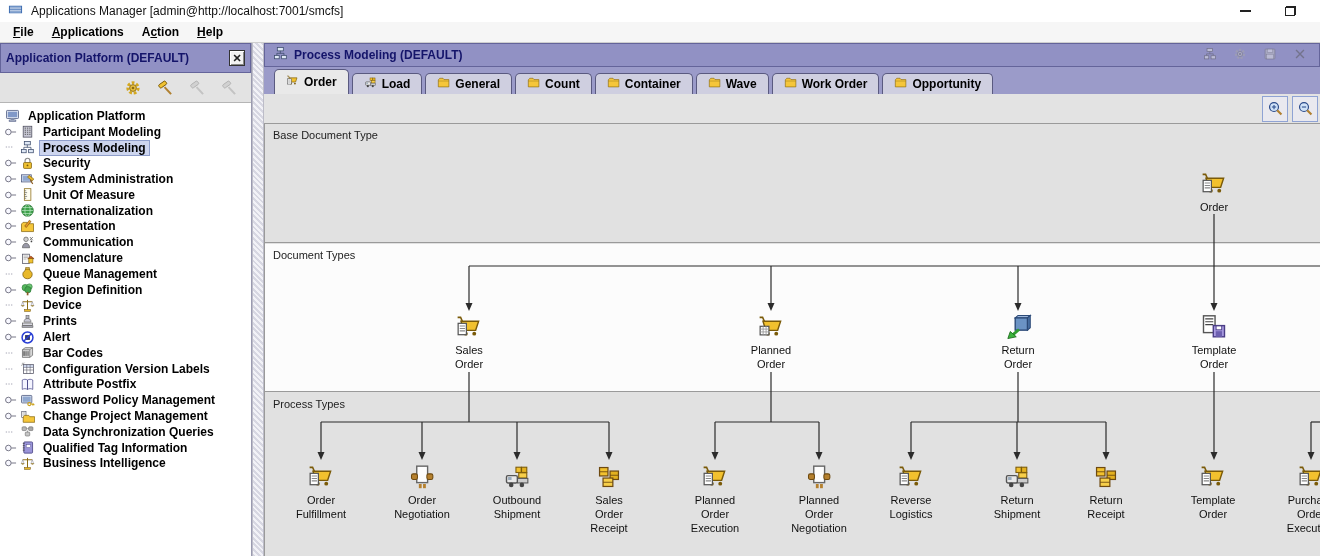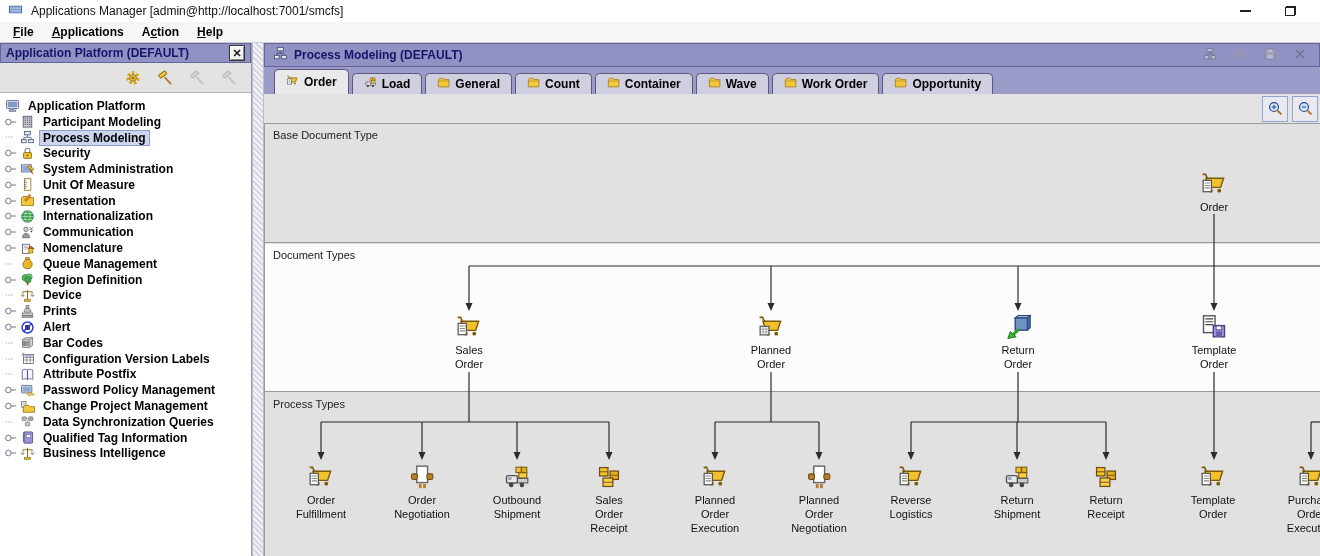--- a/index.html
+++ b/index.html
@@ -19,21 +19,21 @@
   .menubar { height:21px; background:#f6f6f6; border-bottom:1px solid #cfcfcf;
     display:flex; align-items:center; padding-left:4px; }
   .menu-item { font-size:12px; font-weight:bold; padding:2px 9px; color:#000; cursor:default; }
   .menu-item .mn { text-decoration:underline; }
 
   
   .app-body { position:absolute; top:43px; left:0; right:0; bottom:0; display:flex; }
 
   .left-panel { width:252px; display:flex; flex-direction:column; background:#fff;
     border-right:1px solid #9a9ab0; }
-  .panel-header { height:20px; background:#9191c4; border:1px solid #64649a;
+  .panel-header { height:30px; background:#9191c4; border:1px solid #64649a;
     display:flex; align-items:center; padding:0 5px; color:#14146a; font-weight:bold; font-size:12px; }
   .panel-header .ph-title { flex:1; white-space:nowrap; overflow:hidden; }
   .close-box { width:16px; height:16px; background:#f2f2f2; border:1px solid #333;
     box-shadow:inset 1px 1px 0 #fff, inset -1px -1px 0 #888;
     display:flex; align-items:center; justify-content:center; font-size:11px; color:#222; cursor:default; }
   .left-toolbar { height:30px; background:#e3e3e3; border-bottom:1px solid #b5b5b5;
     display:flex; justify-content:flex-end; align-items:center; gap:12px; padding:0 12px; }
   .tool-icon { width:20px; height:20px; display:flex; align-items:center; justify-content:center; }
   .tool-icon.disabled { filter:grayscale(1) opacity(.55); }
 
@@ -225,41 +225,41 @@
         </div>
         <div class="tree-row">
           <span class="tw">
             <svg width="14" height="14" viewBox="0 0 16 16">
               <circle cx="5" cy="8" r="3.2" fill="#f8f8ff" stroke="#667" stroke-width="1"></circle>
               <path d="M8.4 8h5.4" stroke="#667" stroke-width="1"></path>
             </svg>
           </span>
           <span class="ticon">
             <svg width="15" height="15" viewBox="0 0 16 16">
-              <path d="M1.6 5.4l1.6-1.8h4.2l1 1.4h6v8.4H1.6z" fill="#f5c63a" stroke="#8a6a12" stroke-width=".8"></path>
-              <rect x="7.4" y="1.2" width="2.2" height="8" transform="rotate(38 8.5 5)" fill="#e89a28" stroke="#7a4a08" stroke-width=".6"></rect>
-            </svg>
-          </span>
-          <span class="tlabel">Presentation</span>
-        </div>
-        <div class="tree-row">
-          <span class="tw">
-            <svg width="14" height="14" viewBox="0 0 16 16">
-              <circle cx="5" cy="8" r="3.2" fill="#f8f8ff" stroke="#667" stroke-width="1"></circle>
-              <path d="M8.4 8h5.4" stroke="#667" stroke-width="1"></path>
-            </svg>
-          </span>
-          <span class="ticon">
-            <svg width="15" height="15" viewBox="0 0 16 16">
               <circle cx="8" cy="8" r="6.2" fill="#3fa24c" stroke="#1e662a" stroke-width=".8"></circle>
               <ellipse cx="8" cy="8" rx="2.8" ry="6.2" fill="none" stroke="#bfe8c6" stroke-width=".7"></ellipse>
               <path d="M1.8 8h12.4M2.6 4.8h10.8M2.6 11.2h10.8" stroke="#bfe8c6" stroke-width=".7"></path>
             </svg>
           </span>
           <span class="tlabel">Internationalization</span>
+        </div>
+        <div class="tree-row">
+          <span class="tw">
+            <svg width="14" height="14" viewBox="0 0 16 16">
+              <circle cx="5" cy="8" r="3.2" fill="#f8f8ff" stroke="#667" stroke-width="1"></circle>
+              <path d="M8.4 8h5.4" stroke="#667" stroke-width="1"></path>
+            </svg>
+          </span>
+          <span class="ticon">
+            <svg width="15" height="15" viewBox="0 0 16 16">
+              <path d="M1.6 5.4l1.6-1.8h4.2l1 1.4h6v8.4H1.6z" fill="#f5c63a" stroke="#8a6a12" stroke-width=".8"></path>
+              <rect x="7.4" y="1.2" width="2.2" height="8" transform="rotate(38 8.5 5)" fill="#e89a28" stroke="#7a4a08" stroke-width=".6"></rect>
+            </svg>
+          </span>
+          <span class="tlabel">Presentation</span>
         </div>
         <div class="tree-row">
           <span class="tw">
             <svg width="14" height="14" viewBox="0 0 16 16">
               <circle cx="5" cy="8" r="3.2" fill="#f8f8ff" stroke="#667" stroke-width="1"></circle>
               <path d="M8.4 8h5.4" stroke="#667" stroke-width="1"></path>
             </svg>
           </span>
           <span class="ticon">
             <svg width="15" height="15" viewBox="0 0 16 16">

